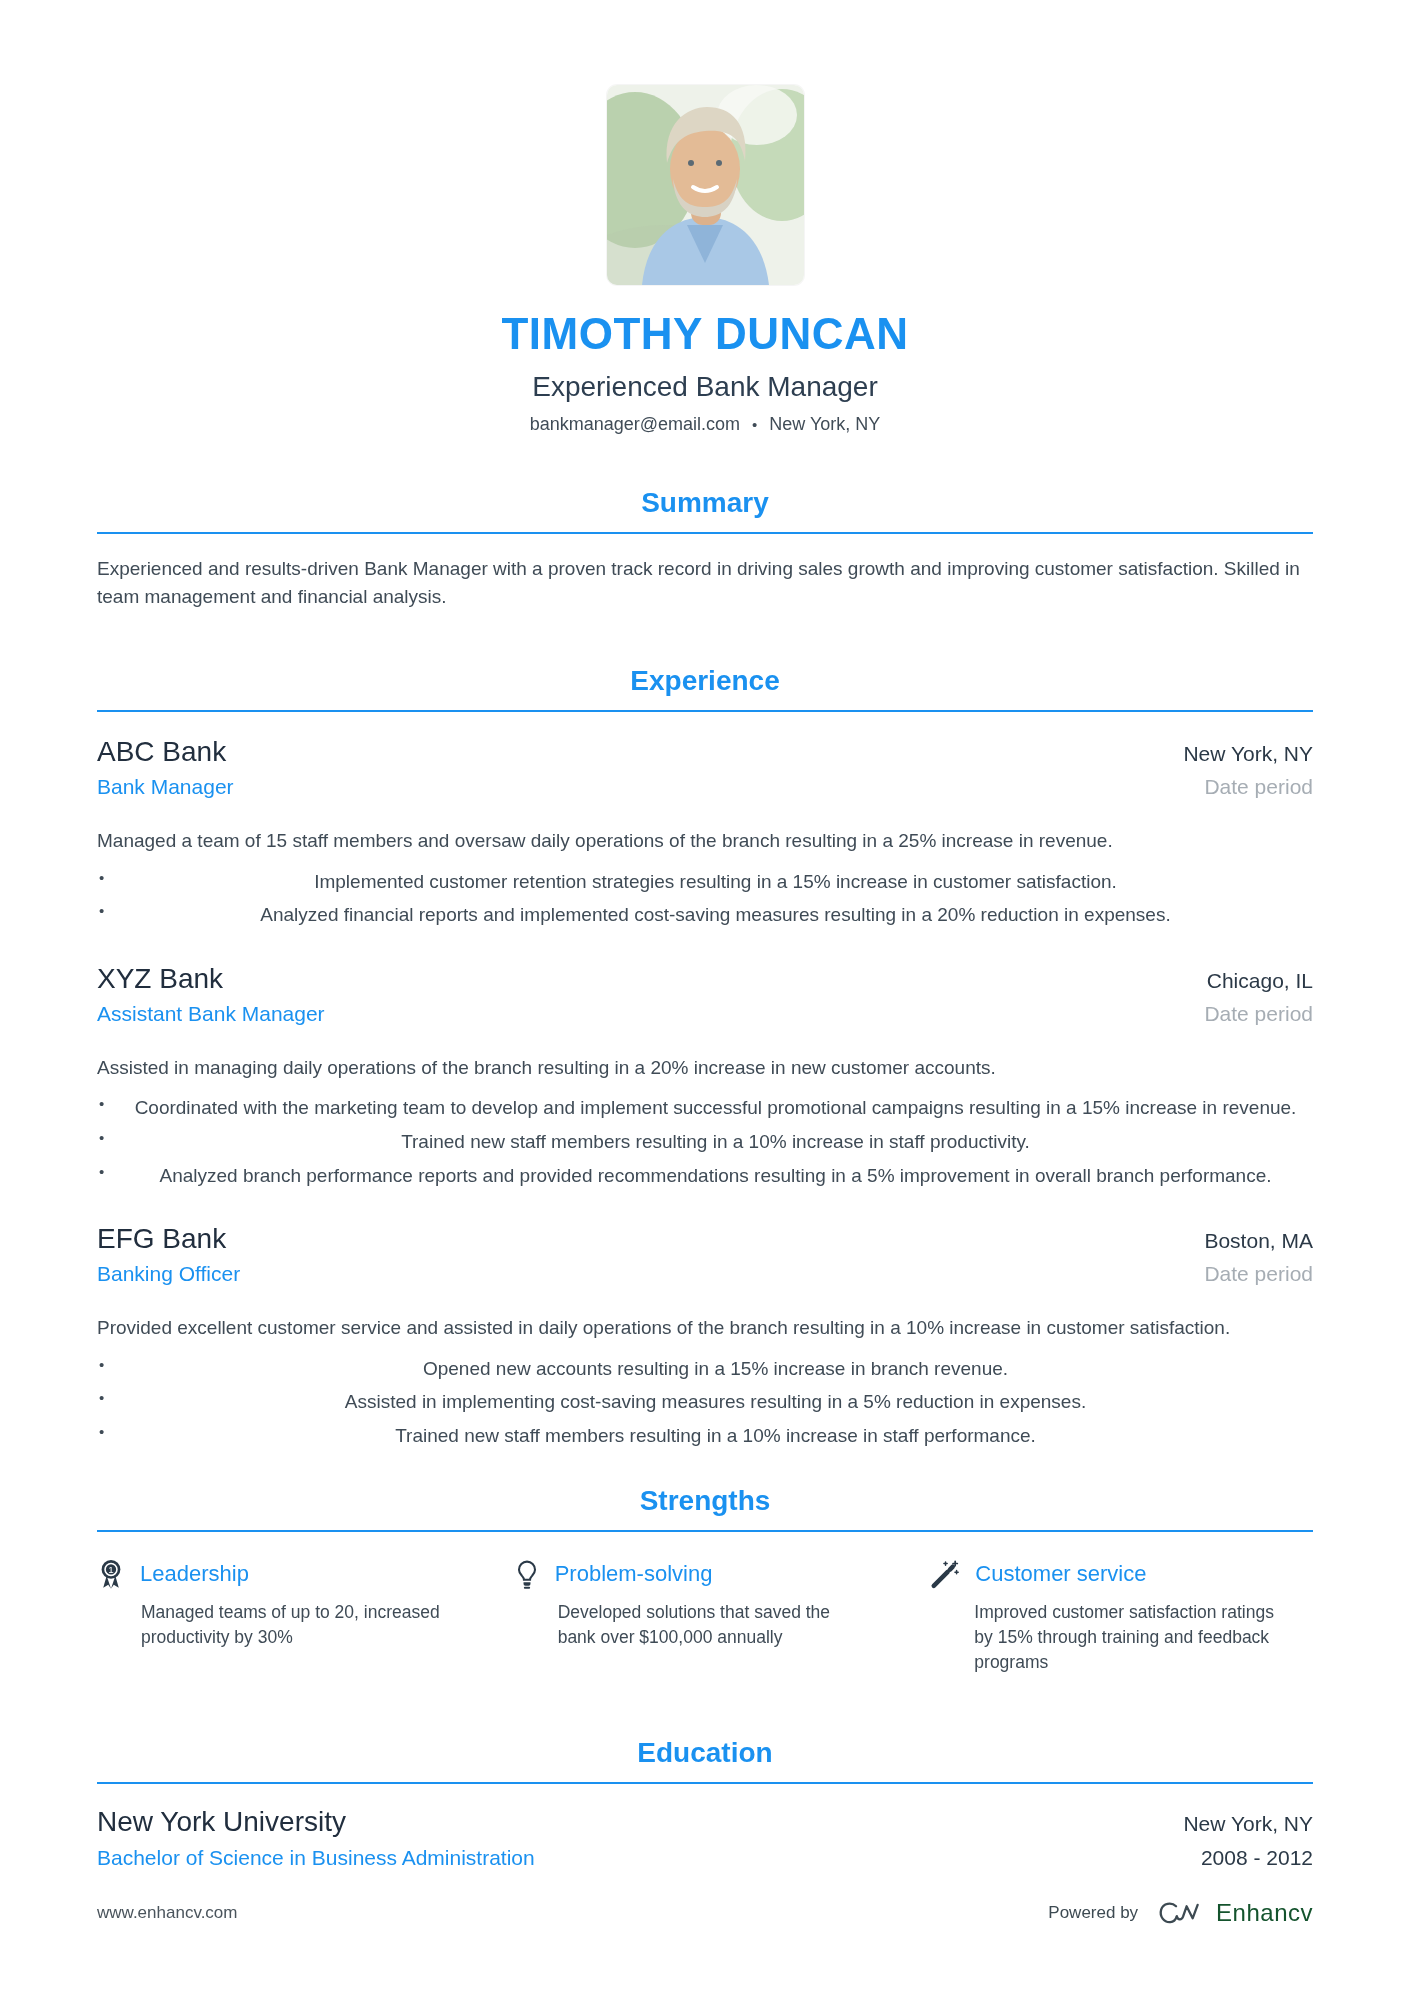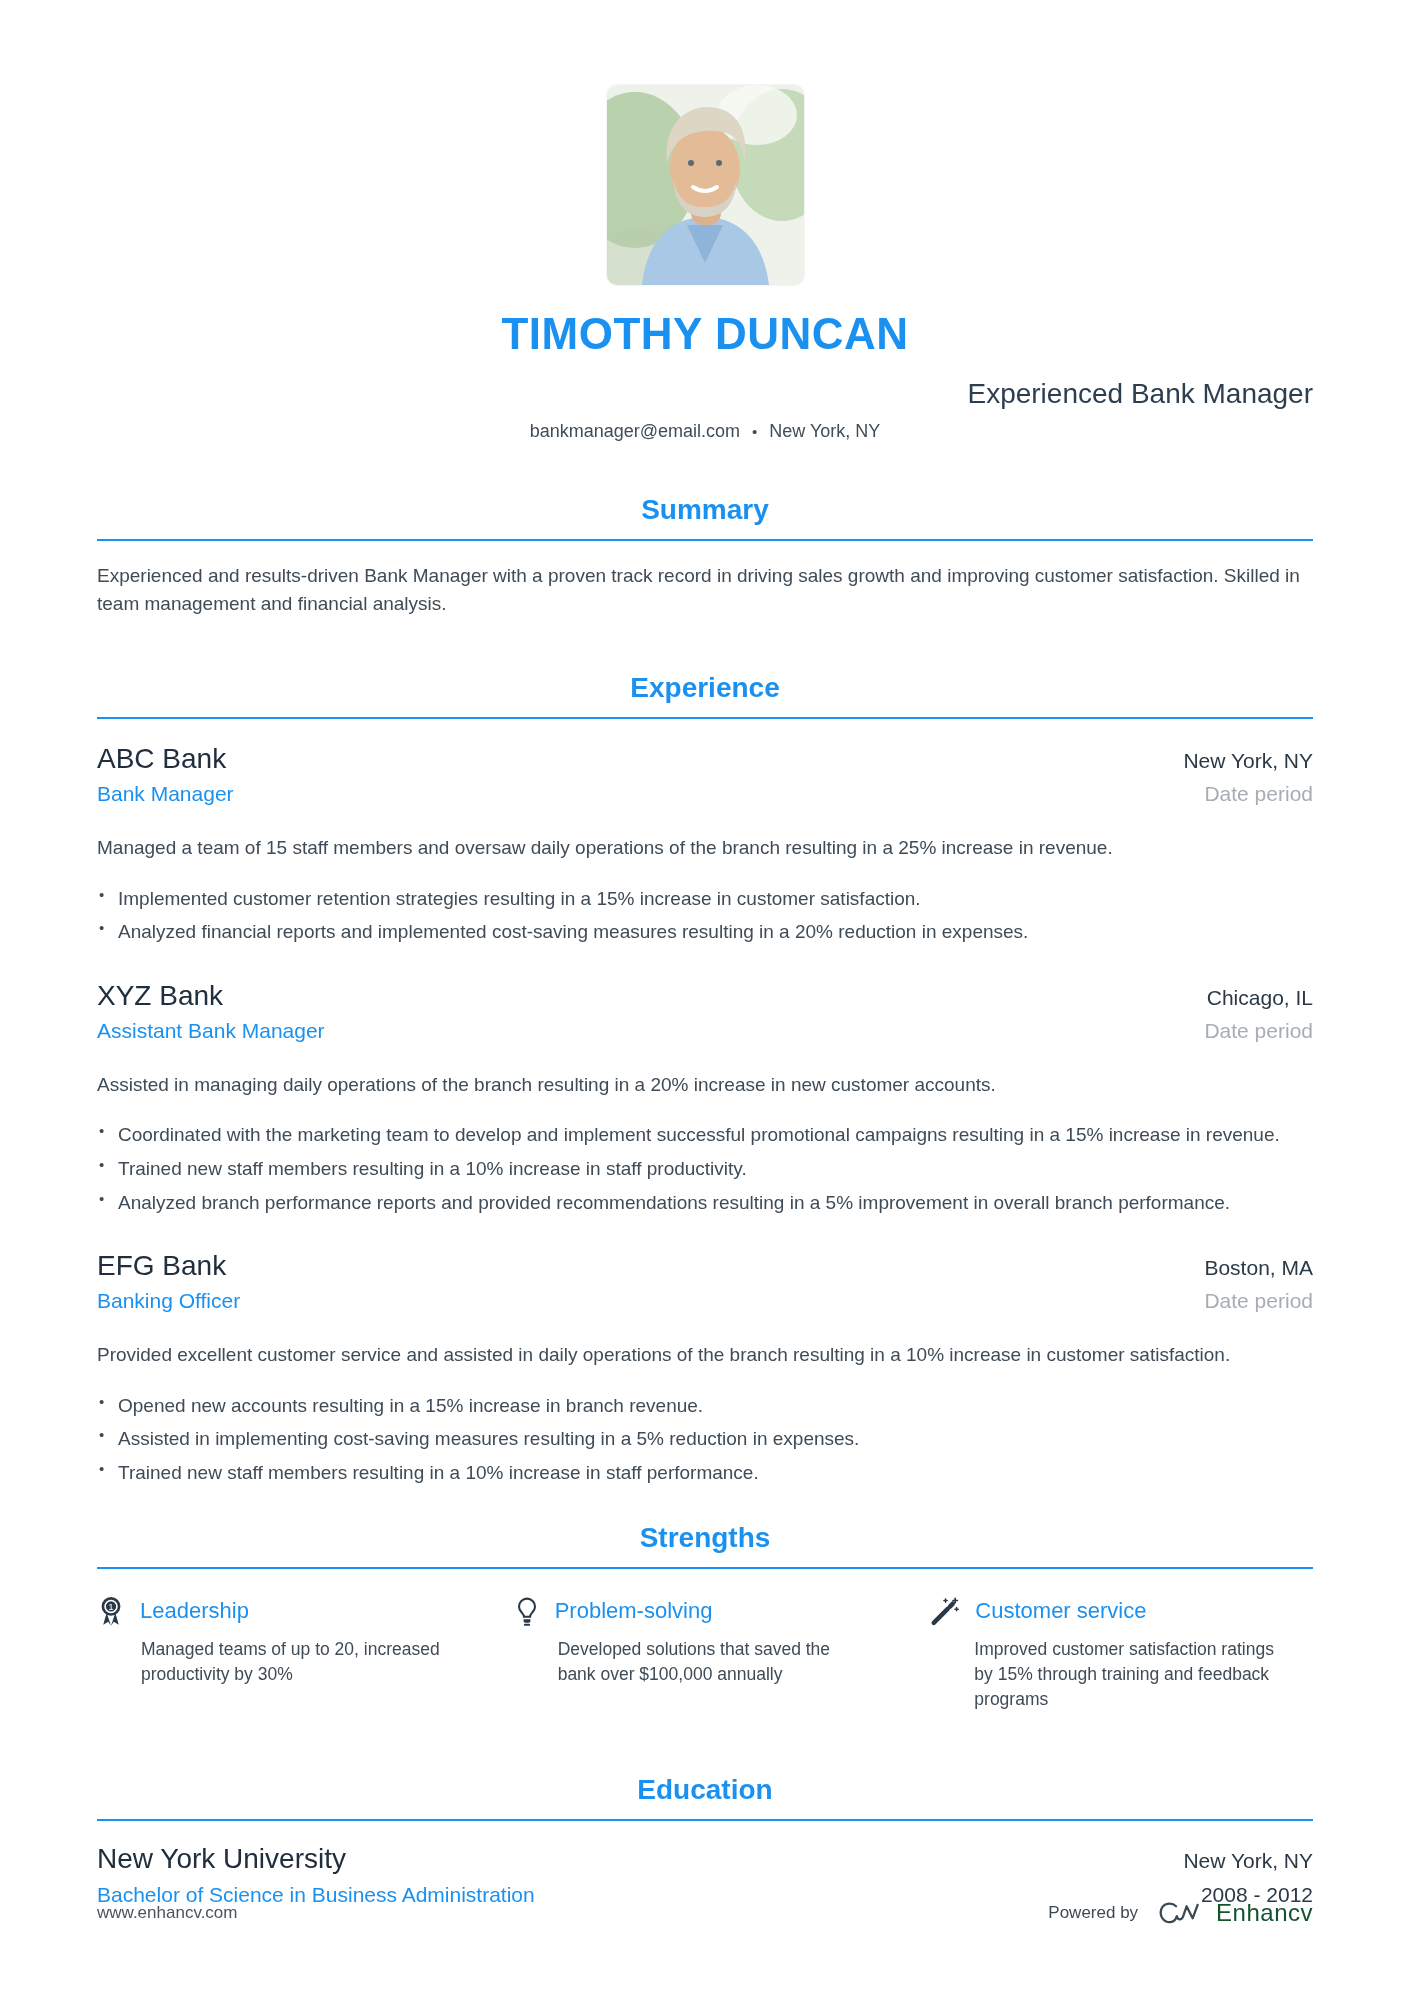--- a/index.html
+++ b/index.html
@@ -16,21 +16,21 @@
   .photo-wrap { display: flex; justify-content: center; }
   .photo {
     width: 197px; height: 200px; border-radius: 10px; overflow: hidden;
     position: relative; box-shadow: 0 0 0 1px rgba(0,0,0,0.04);
   }
   .name {
     margin-top: 24px; text-align: center;
     font-size: 44px; font-weight: 700; letter-spacing: 0.5px;
     color: #1a91f0;
   }
-  .subtitle { margin-top: 19px; text-align: right; font-size: 28px; font-weight: 400; color: #2d3e50; }
+  .subtitle { margin-top: 12px; text-align: center; font-size: 28px; font-weight: 400; color: #2d3e50; }
   .contact { margin-top: 11px; text-align: center; font-size: 18px; color: #404c57; }
   .contact .sep { display: inline-block; margin: 0 12px; font-size: 15px; color: #404c57; }
 
   
   .section-heading {
     font-size: 28px; font-weight: 700; color: #1a91f0; text-align: center;
     padding-bottom: 13px; border-bottom: 2px solid #1a91f0;
   }
   .summary-section { margin-top: 52px; }
   .summary-text { margin-top: 21px; font-size: 19px; line-height: 1.45; color: #3f4b56; }
@@ -38,21 +38,21 @@
   .experience-section { margin-top: 55px; }
   .job { margin-top: 24px; }
   .job + .job { margin-top: 34px; }
   .job-row { display: flex; justify-content: space-between; align-items: baseline; }
   .company { font-size: 28px; font-weight: 400; color: #212e3e; }
   .job-loc { font-size: 21px; color: #2b3947; }
   .position-row { margin-top: 7px; }
   .position { font-size: 21px; color: #1a91f0; }
   .period { font-size: 21px; color: #a6adb4; }
   .job-summary { margin-top: 28px; font-size: 19px; line-height: 1.45; color: #3f4b56; }
-  .job ul { margin-top: 24px; list-style: none; }
+  .job ul { margin-top: 14px; list-style: none; text-align: center; }
   .job li {
     position: relative; padding-left: 21px; margin-top: 7px;
     font-size: 19px; line-height: 1.4; color: #3f4b56;
   }
   .job li::before {
     content: "\2022"; position: absolute; left: 2px; top: -2px; font-size: 15px; color: #3f4b56;
   }
 
   
   .strengths-section { margin-top: 36px; }

